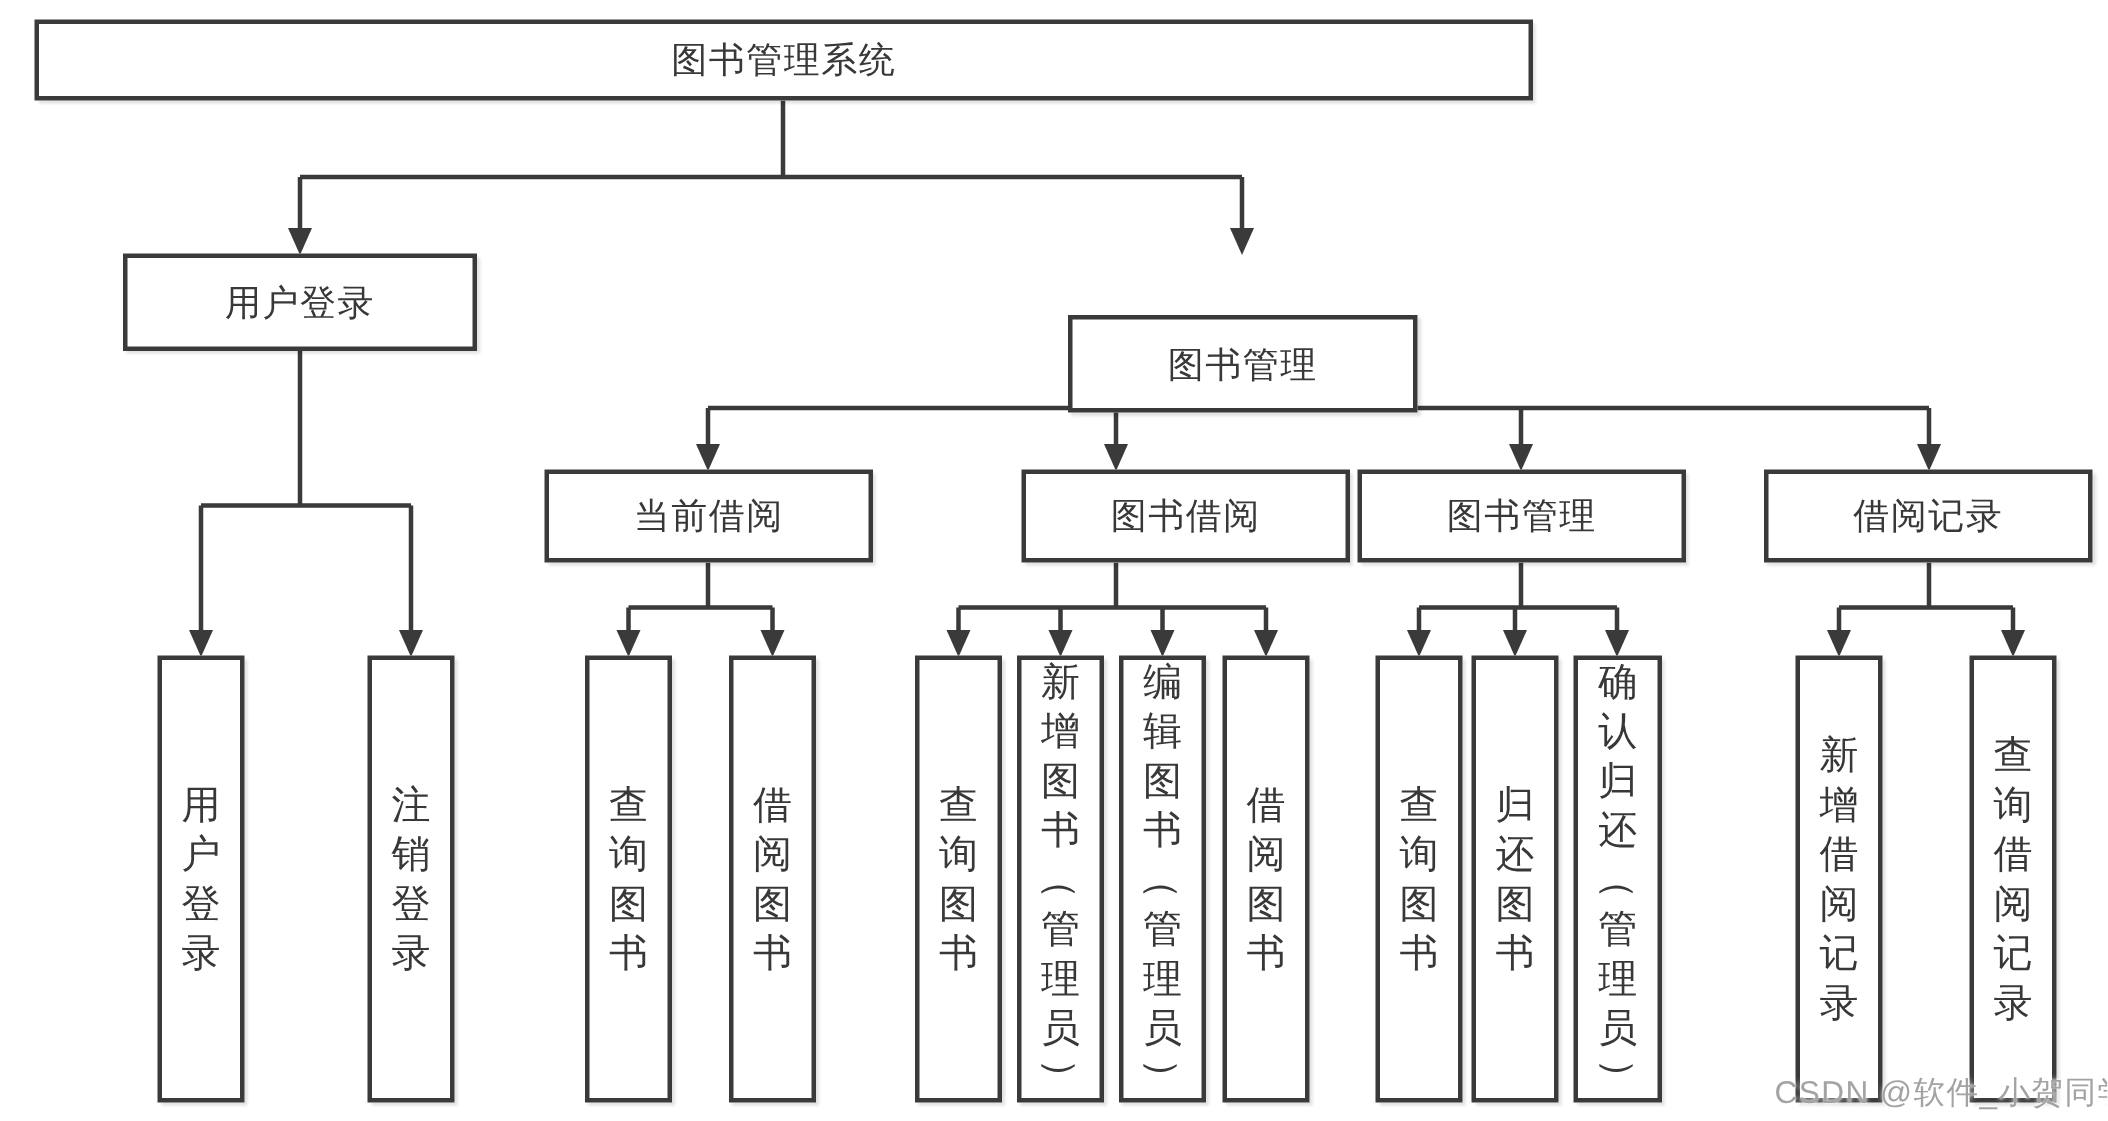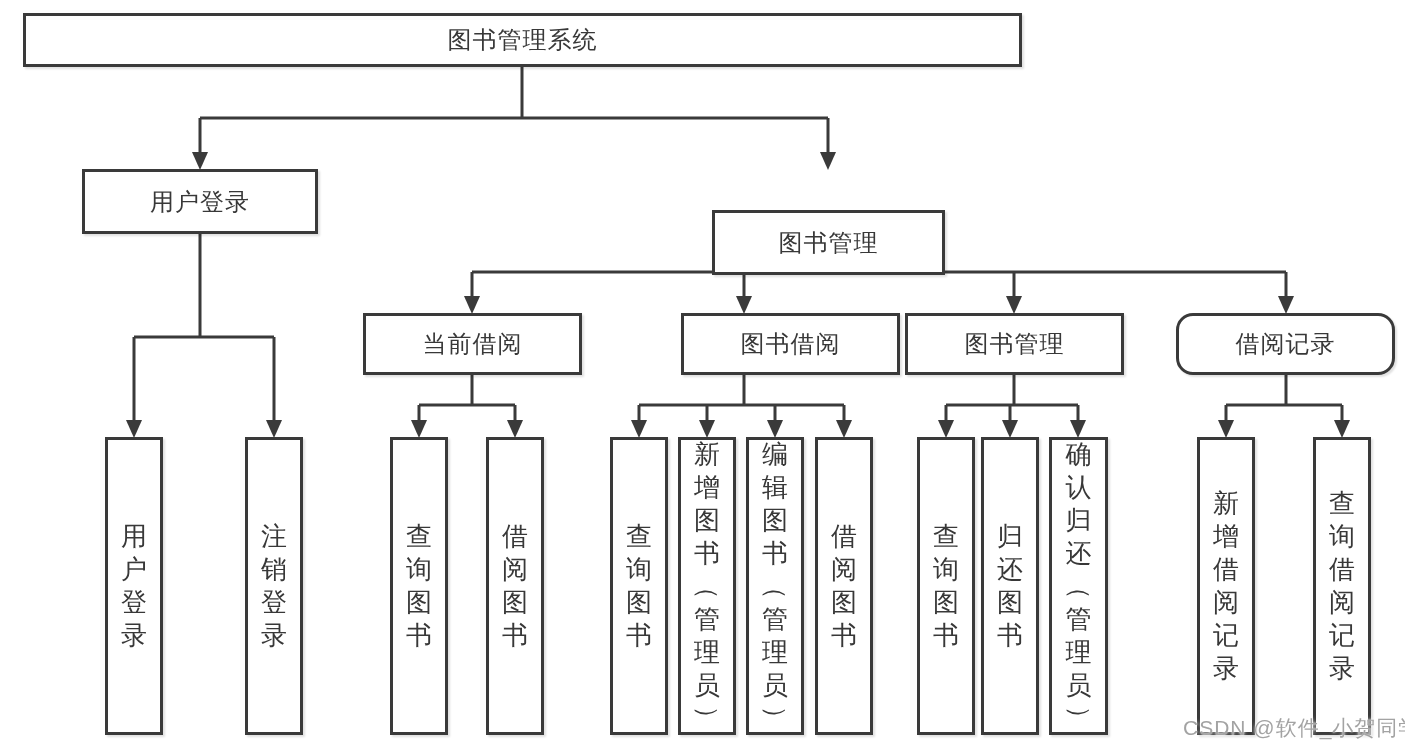--- a/index.html
+++ b/index.html
@@ -109,21 +109,21 @@
   </svg>
 
   <div class="box h" style="left:23px; top:13px; width:999px; height:54px;">图书管理系统</div>
 
   <div class="box h" style="left:82px; top:169px; width:236px; height:65px;">用户登录</div>
   <div class="box h" style="left:712px; top:169px; width:233px; height:65px;margin-top:41px;">图书管理</div>
 
   <div class="box h" style="left:363px; top:313px; width:219px; height:62px;">当前借阅</div>
   <div class="box h" style="left:634px; top:313px; width:219px; height:62px;margin-left:47px;">图书借阅</div>
   <div class="box h" style="left:905px; top:313px; width:219px; height:62px;">图书管理</div>
-  <div class="box h" style="left:1176px; top:313px; width:219px; height:62px;border-radius:17px;">借阅记录</div>
+  <div class="box h" style="left:1176px; top:313px; width:219px; height:62px;">借阅记录</div>
 
   <div class="box v" style="left:105px; top:437px; width:58px; height:298px;">
       <span>用</span>
       <span>户</span>
       <span>登</span>
       <span>录</span>
     </div>
   <div class="box v" style="left:245px; top:437px; width:58px; height:298px;">
       <span>注</span>
       <span>销</span>

